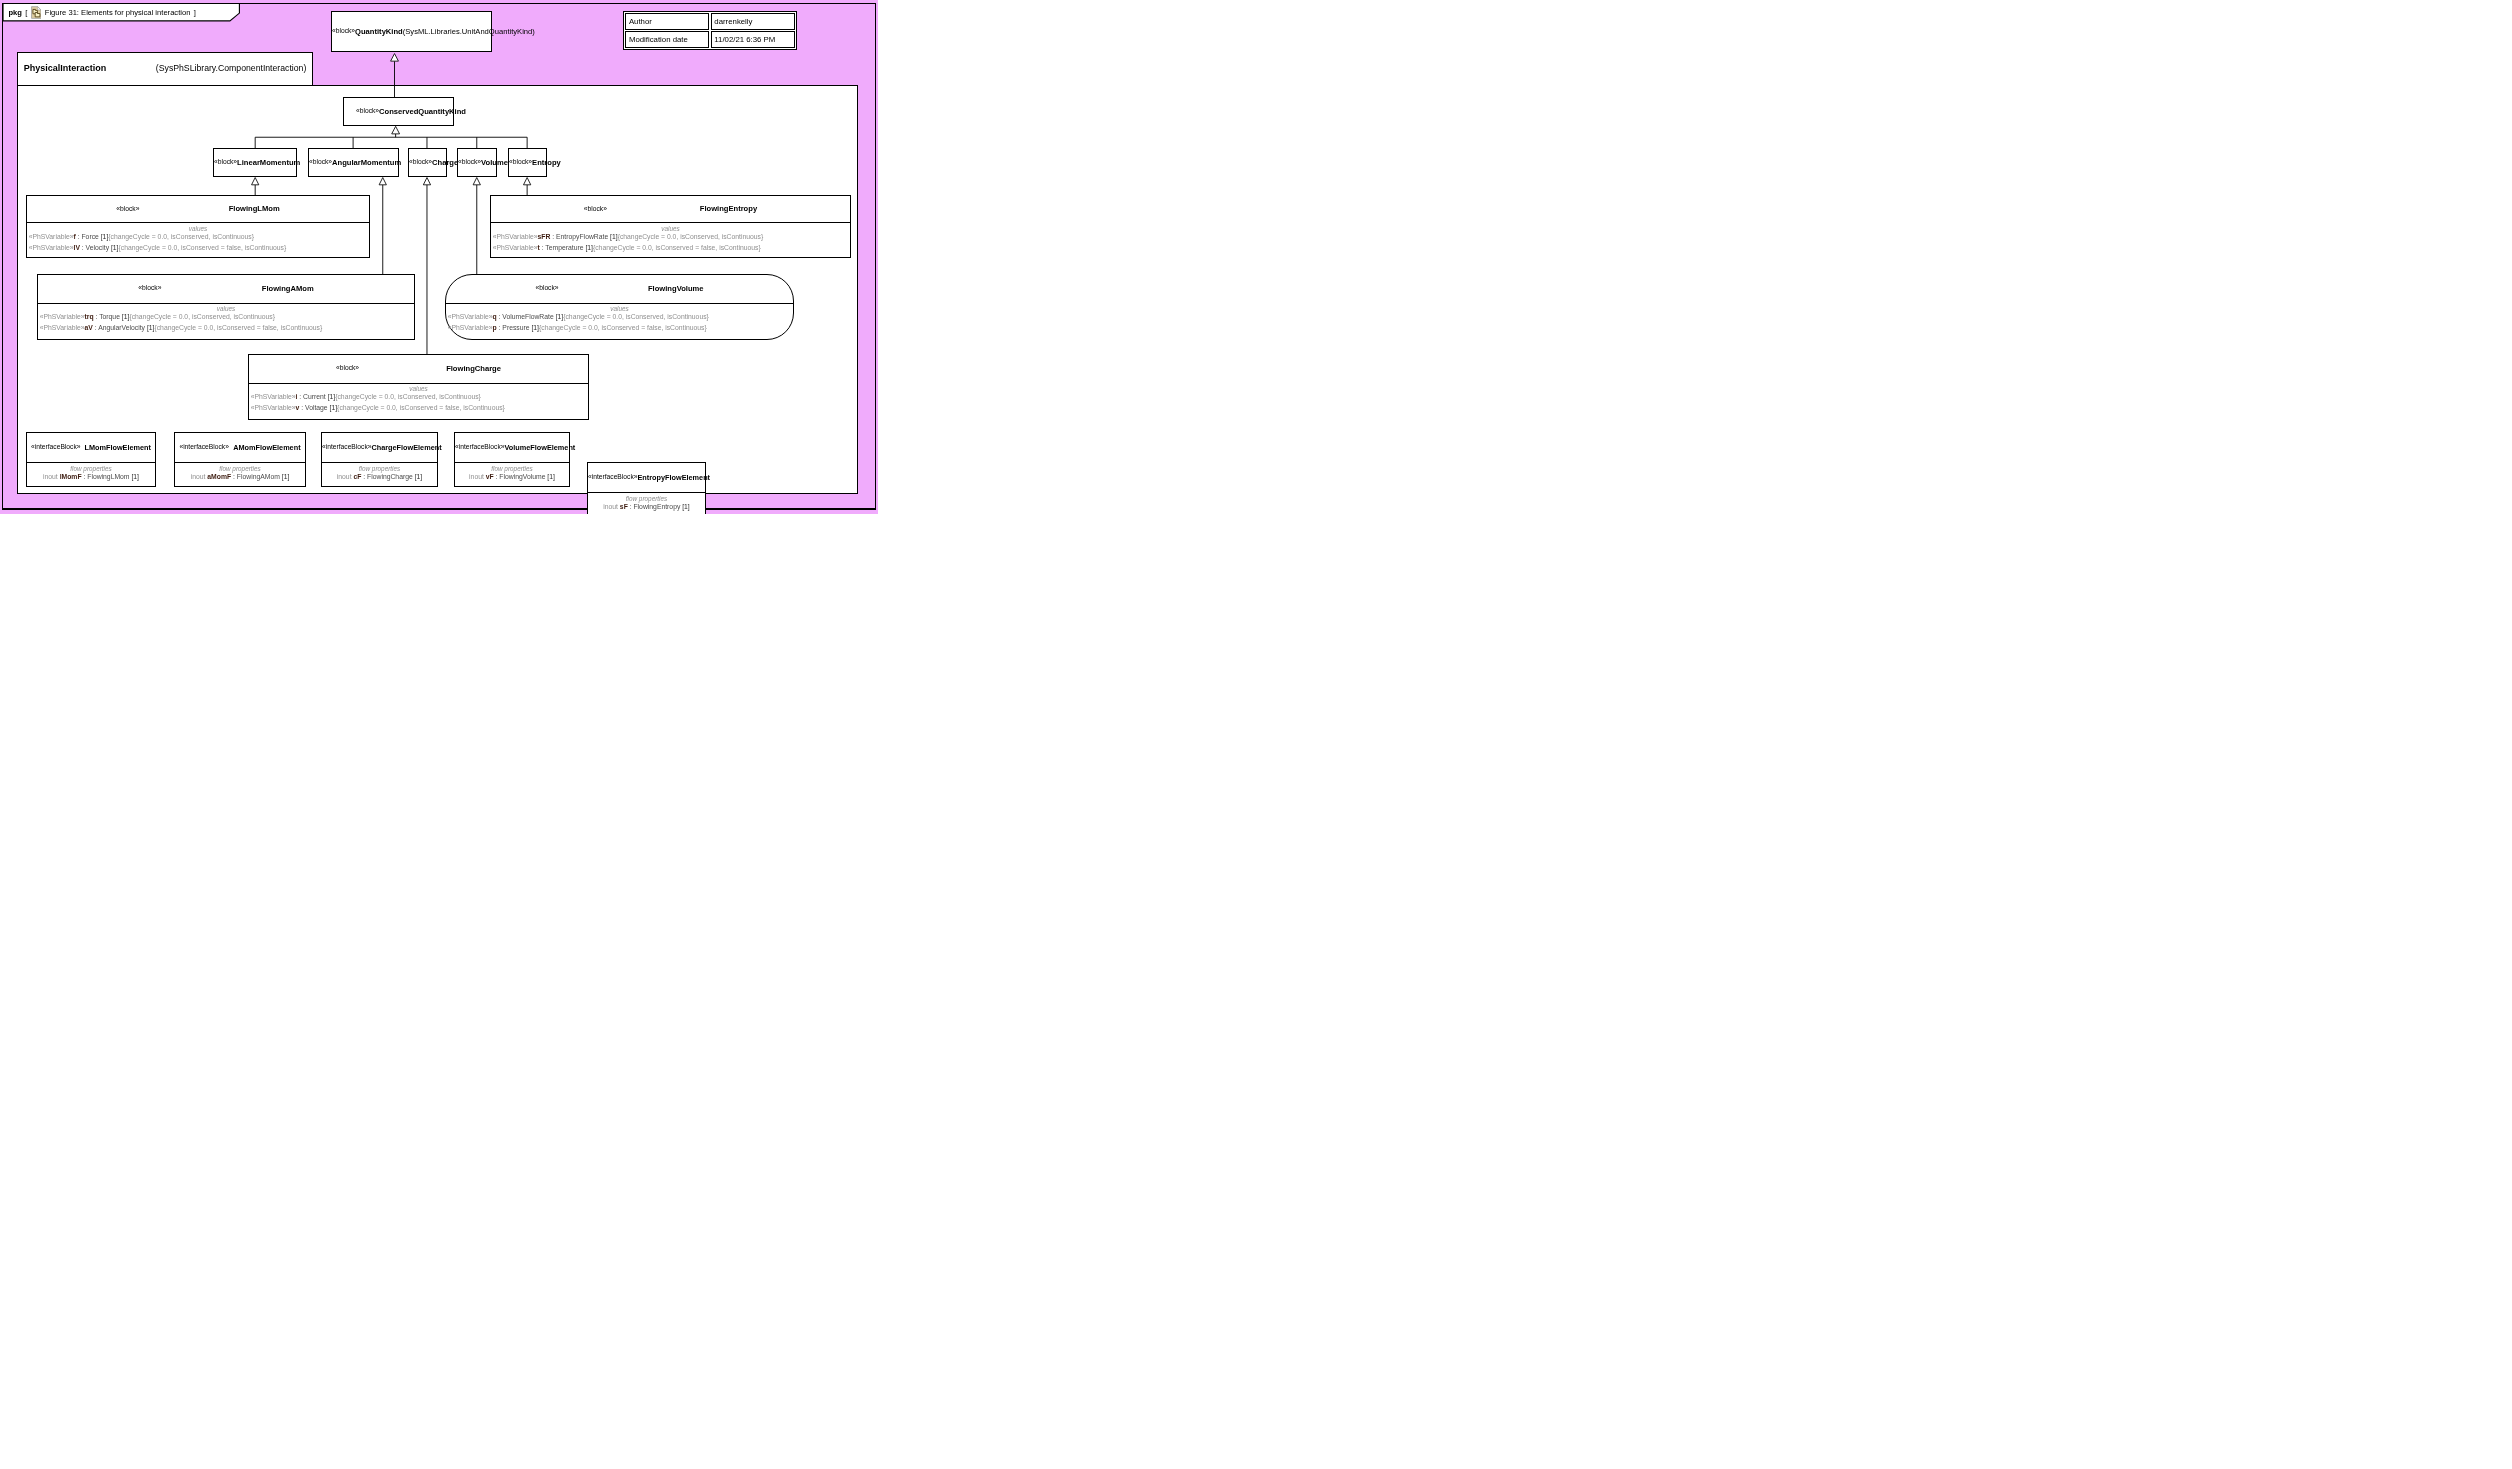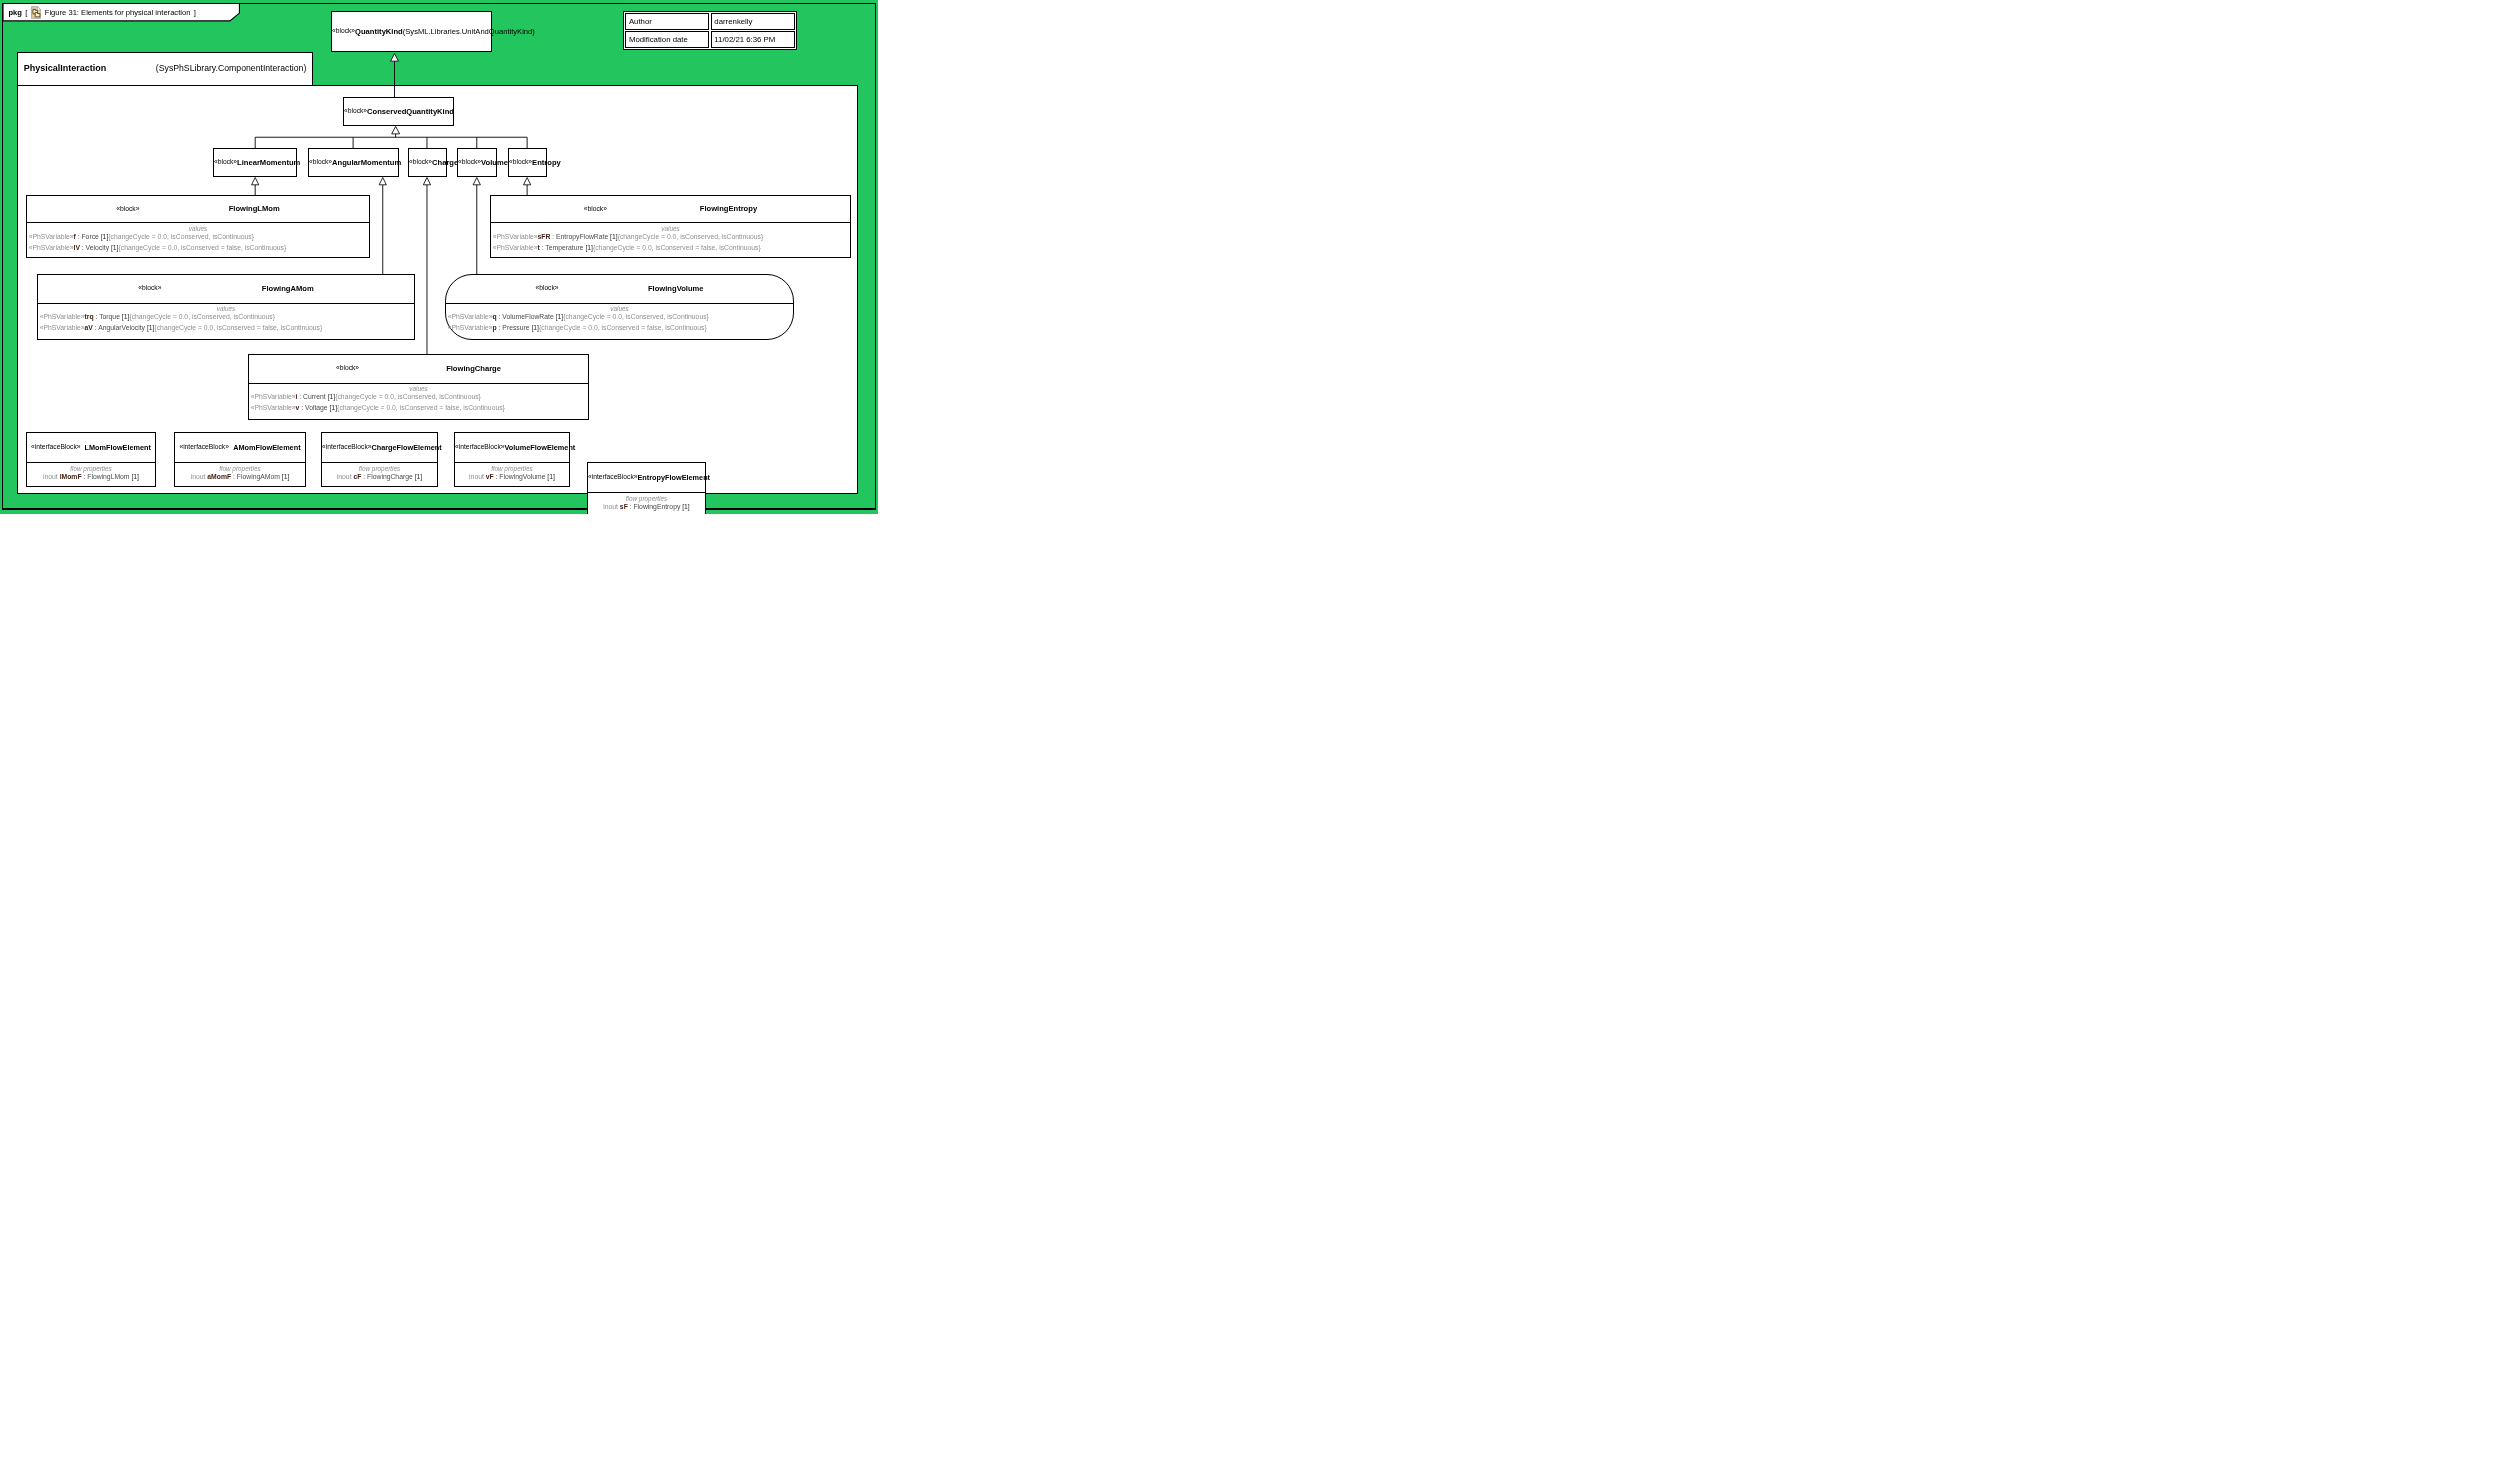--- a/index.html
+++ b/index.html
@@ -1,16 +1,16 @@
 <!DOCTYPE html>
 <html style="font-size:9px"><head>
 <meta charset="utf-8">
 <style>
   html,body{margin:0;padding:0;background:#fff;}
-  #canvas{position:relative;width:878px;height:514px;background:#22c55e;
+  #canvas{position:relative;width:878px;height:514px;background:#f0abfc;
           font-family:"Liberation Sans","DejaVu Sans",sans-serif;color:#000;overflow:hidden;}
   .abs{position:absolute;box-sizing:border-box;}
   .frame{border:1.1px solid #000;border-bottom-width:2.2px;background:transparent;}
   .pkgbody{border:0.8px solid #000;background:#fff;}
   .box{position:absolute;box-sizing:border-box;background:#fff;border:1.1px solid #000;}
   .namecomp{display:flex;flex-direction:row;align-items:center;justify-content:space-evenly;box-sizing:border-box;}
   .div2{border-bottom:1.1px solid #000;}
   .stereo{font-size:6.7px;line-height:6.7px;white-space:nowrap;}
   .bname{font-size:7.6px;line-height:7.8px;font-weight:bold;white-space:nowrap;}
   .qual{font-size:7.6px;line-height:7.8px;white-space:nowrap;}
@@ -102,21 +102,21 @@
       <polygon points="942,317 935.5,330 948.5,330"></polygon>
     </g>
   </svg>
 
   <div class="box namecomp" style="left:331px;top:11.2px;width:161px;height:41px;">
     <span class="stereo">«block»</span>
     <span class="bname">QuantityKind</span>
     <span class="qual">(SysML.Libraries.UnitAndQuantityKind)</span>
   </div>
 
-  <div class="box namecomp" style="left:343px;top:97px;width:111px;height:29px;">
+  <div class="box namecomp" style="left:343px;top:97px;width:111px;height:29px;padding-left:12px;">
     <span class="stereo">«block»</span>
     <span class="bname">ConservedQuantityKind</span>
   </div>
 
   <div class="box namecomp" style="left:213px;top:148px;width:84px;height:29px;">
     <span class="stereo">«block»</span>
     <span class="bname">LinearMomentum</span>
   </div>
   <div class="box namecomp" style="left:308px;top:148px;width:91px;height:29px;">
     <span class="stereo">«block»</span>

